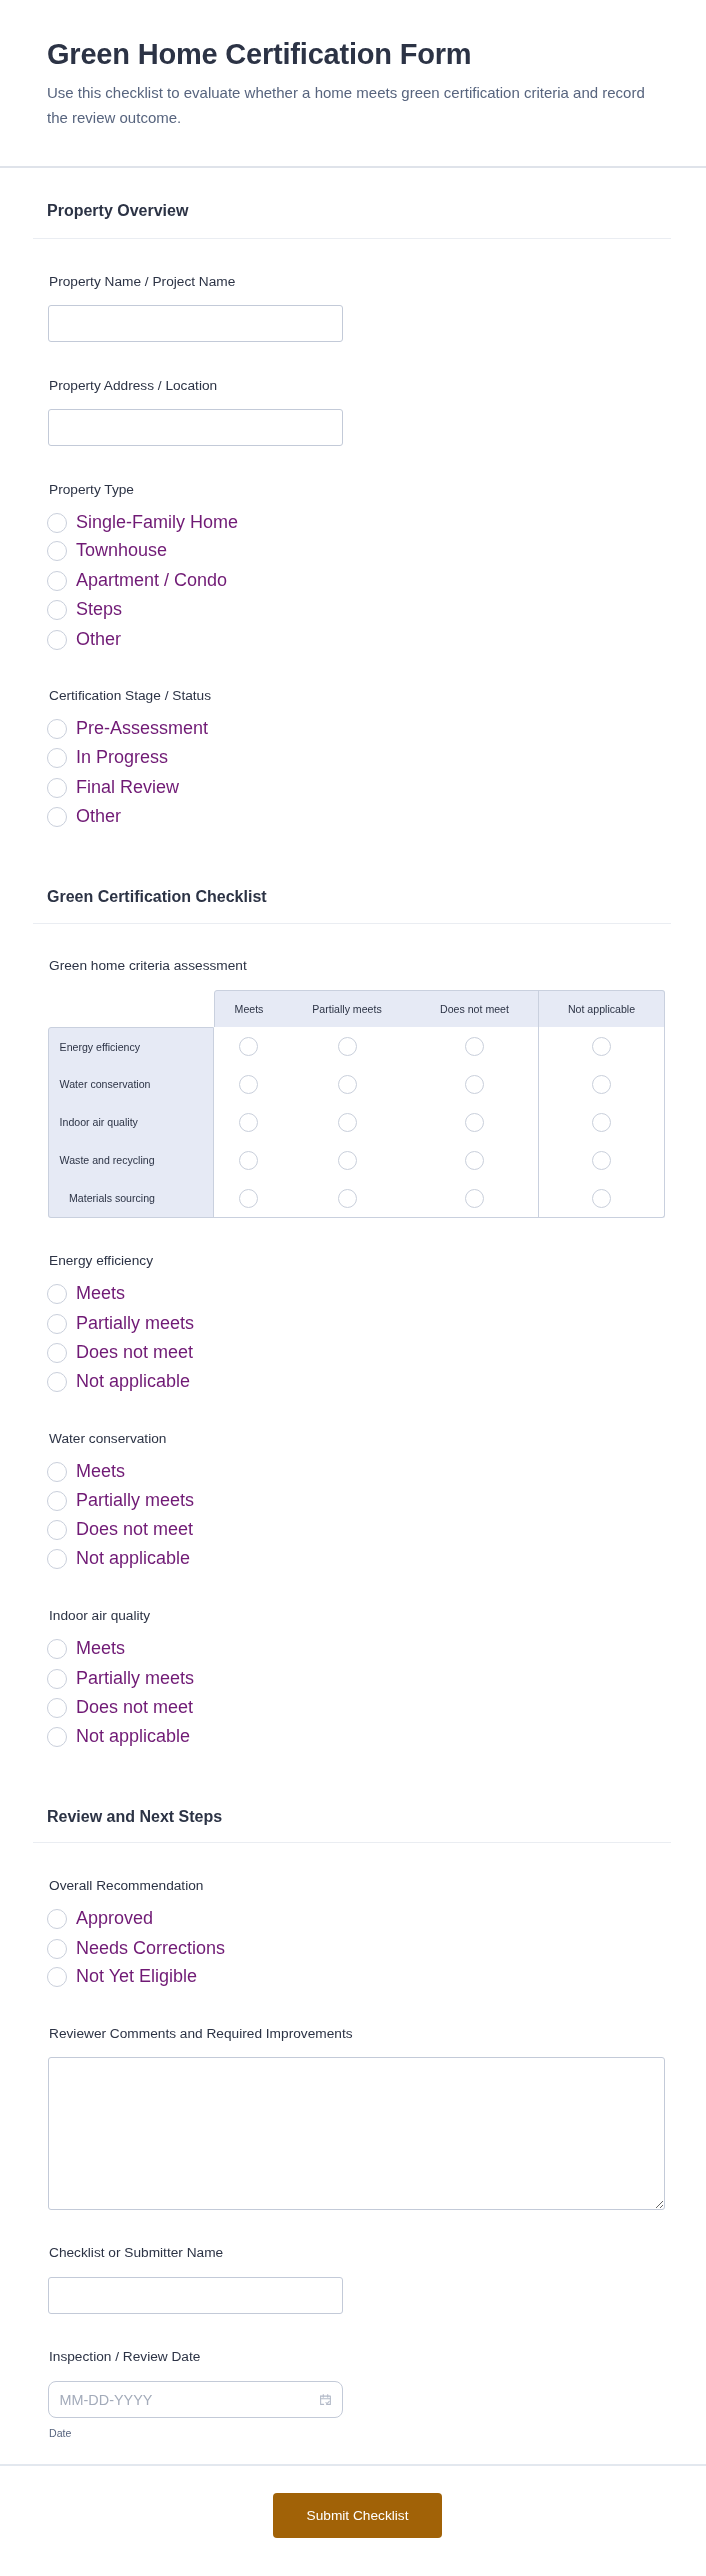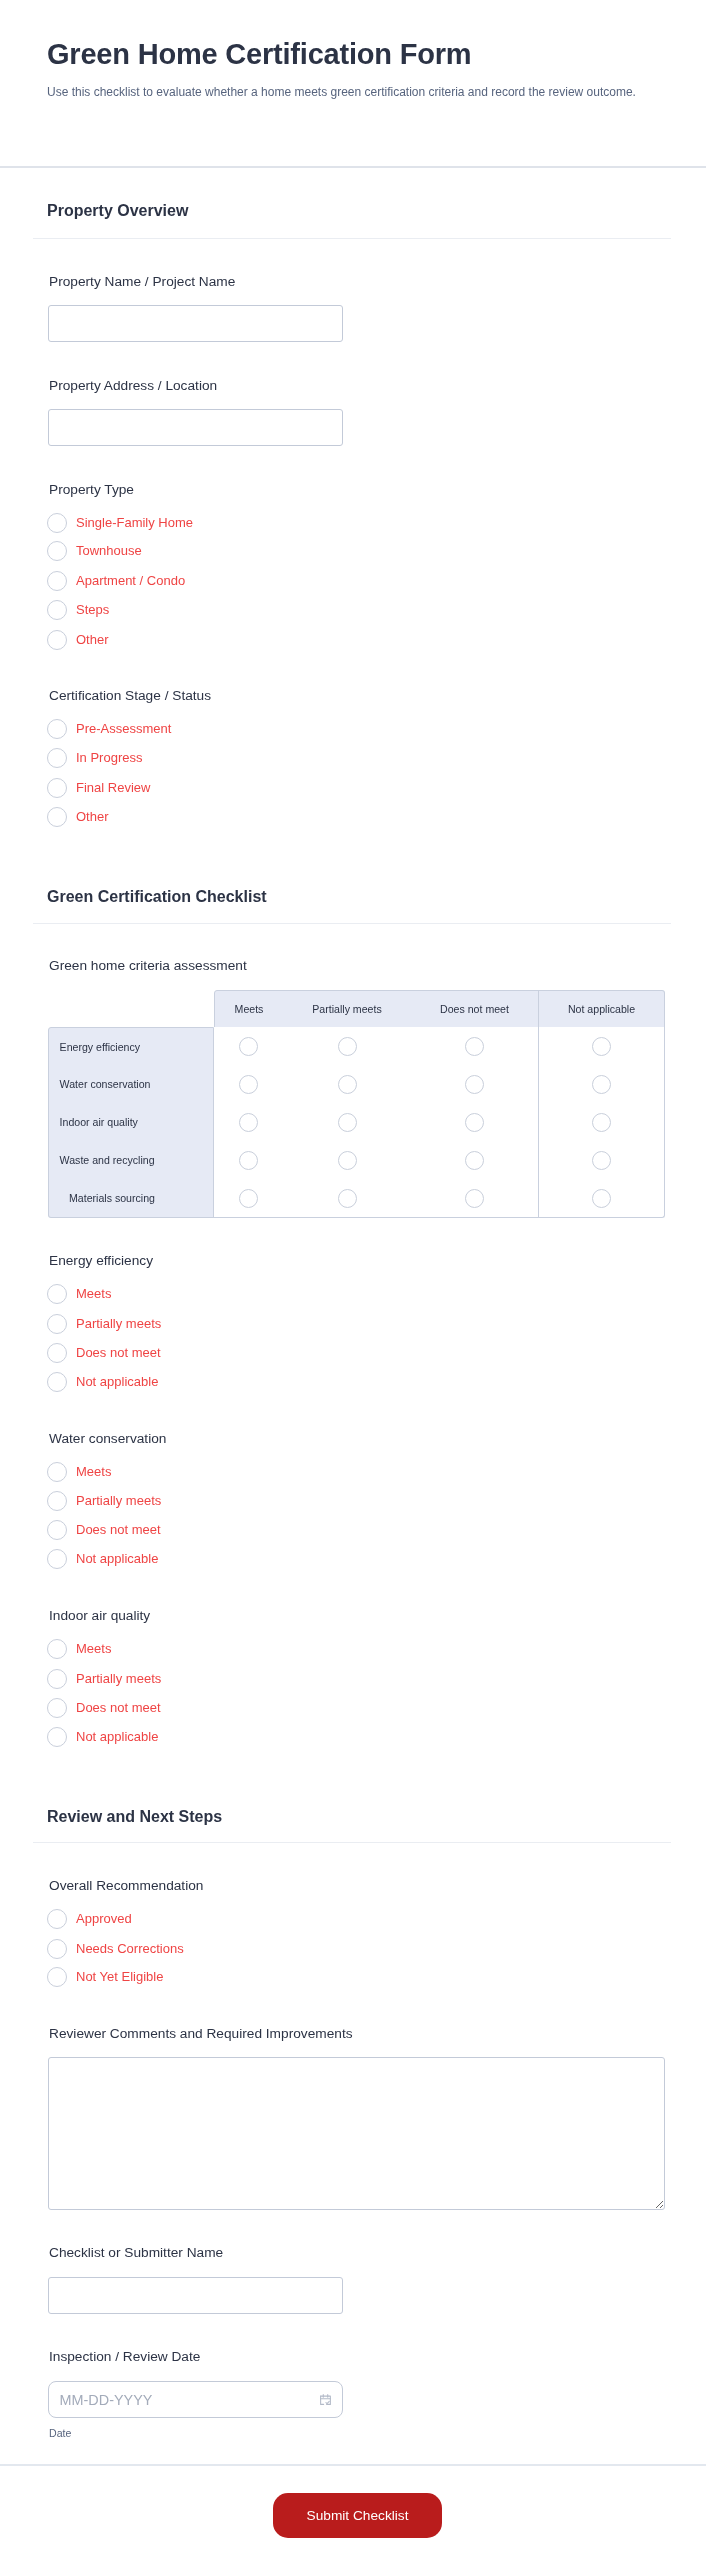--- a/index.html
+++ b/index.html
@@ -2,52 +2,52 @@
 <html style="font-size:12px"><head>
 <meta charset="utf-8">
 <style>
   * { box-sizing: border-box; margin: 0; padding: 0; }
   html, body { width: 707px; background: #ffffff; }
   body { font-family: "Liberation Sans", "DejaVu Sans", sans-serif; color: #2c3345; position: relative; height: 2576px; overflow: hidden; }
 
   .abs { position: absolute; }
 
   .form-title { left: 47px; top: 38px; font-size: 29px; font-weight: 700; color: #2c3345; letter-spacing: -0.2px; white-space: nowrap; text-align: right; }
-  .form-desc { left: 47px; top: 80px; width: 616px; font-size: 12px; line-height: 25px; color: #57647e; }
+  .form-desc { left: 47px; top: 80px; width: 616px; font-size: 15px; line-height: 25px; color: #57647e; }
   .header-divider { left: 0; top: 166px; width: 707px; height: 1.5px; background: #dfe3ea; }
 
   .section-title { left: 47px; font-size: 16px; font-weight: 700; color: #2c3345; white-space: nowrap; }
   .section-divider { left: 33px; width: 638px; height: 0.8px; background: #eaedf2; }
 
   .field-label { left: 49px; font-size: 13.7px; color: #2c3345; white-space: nowrap; }
 
   .text-input { left: 48px; width: 295px; height: 37px; border: 0.8px solid #c3cad8; border-radius: 3px; background: #fff; font-family: "Liberation Sans", sans-serif; font-size: 13.7px; padding: 0 10.6px; color: #2c3345; outline: none; }
 
   .radio-row { left: 47px; height: 21px; display: flex; align-items: center; cursor: pointer; }
   .radio-circle { width: 20px; height: 20px; border: 1.1px solid #c9cfdb; border-radius: 50%; background: #fff; flex: none; }
-  .radio-label { margin-left: 9px; font-size: 13px; color: #ef4444; white-space: nowrap; }
+  .radio-label { margin-left: 9px; font-size: 18px; color: #701a75; white-space: nowrap; }
 
   
   .matrix { left: 48px; top: 990px; width: 617px; height: 228px; }
   .mx-cell { position: absolute; border-color: #c9d0de; border-style: solid; border-width: 0; display: flex; align-items: center; justify-content: center; }
   .mx-head { background: #e6eaf5; font-size: 10.6px; color: #2c3345; }
   .mx-rowlabel { background: #e6eaf5; justify-content: flex-start; padding-left: 10.6px; font-size: 10.6px; color: #2c3345; }
   .mx-radio { background: #fff; }
   .mx-radio .radio-circle { width: 19px; height: 19px; }
 
   .textarea { left: 48px; top: 2057px; width: 617px; height: 153px; border: 0.8px solid #c3cad8; border-radius: 3px; background: #fff; resize: vertical; font-family: "Liberation Sans", sans-serif; font-size: 13.7px; padding: 7.6px 10.6px; outline: none; }
 
   .date-wrap { left: 48px; top: 2381px; width: 295px; height: 37px; border: 0.8px solid #c3cad8; border-radius: 8px; background: #fff; }
   .date-input { position: absolute; left: 0; top: 0; width: 258px; height: 36px; border: none; background: transparent; font-family: "Liberation Sans", sans-serif; font-size: 14.4px; padding: 0 10.6px; color: #2c3345; outline: none; }
   .date-input::placeholder { color: #a3abba; }
   .calendar-icon { position: absolute; right: 9px; top: 10px; width: 15px; height: 15px; }
   .sublabel { left: 49px; top: 2427px; font-size: 10.6px; color: #57647e; }
 
   .footer-divider { left: 0; top: 2464px; width: 707px; height: 1.5px; background: #e3e8ef; }
-  .submit-btn { left: 273px; top: 2493px; width: 169px; height: 45px; background: #b91c1c; color: #ffffff; border: none; border-radius: 15px; font-family: "Liberation Sans", sans-serif; font-size: 13.7px; font-weight: 500; cursor: pointer; }
+  .submit-btn { left: 273px; top: 2493px; width: 169px; height: 45px; background: #a16207; color: #ffffff; border: none; border-radius: 4px; font-family: "Liberation Sans", sans-serif; font-size: 13.7px; font-weight: 500; cursor: pointer; }
 </style>
 </head>
 <body>
 
 <h1 class="abs form-title">Green Home Certification Form</h1>
 <p class="abs form-desc">Use this checklist to evaluate whether a home meets green certification criteria and record the review outcome.</p>
 <div class="abs header-divider"></div>
 
 <h2 class="abs section-title" style="top:202px">Property Overview</h2>
 <div class="abs section-divider" style="top:238px"></div>

